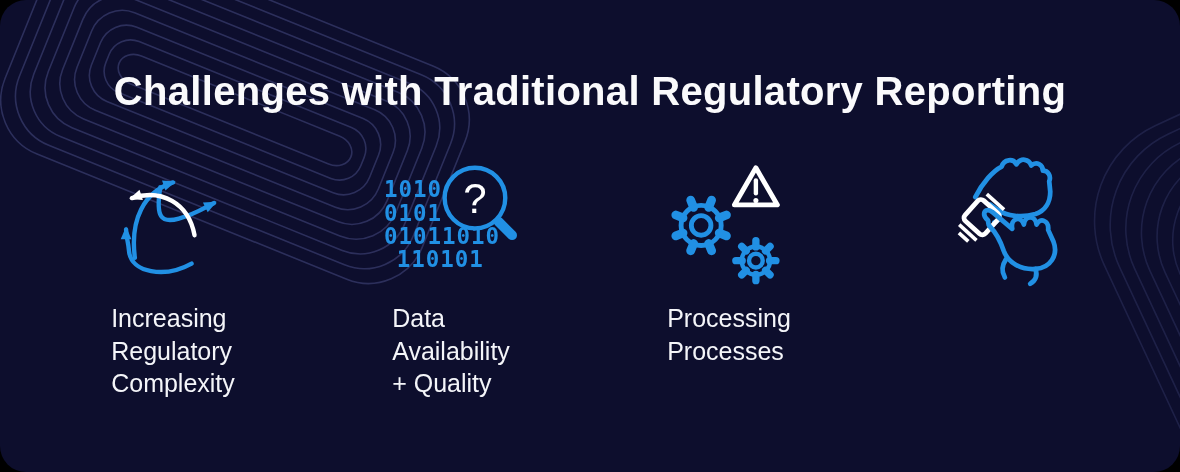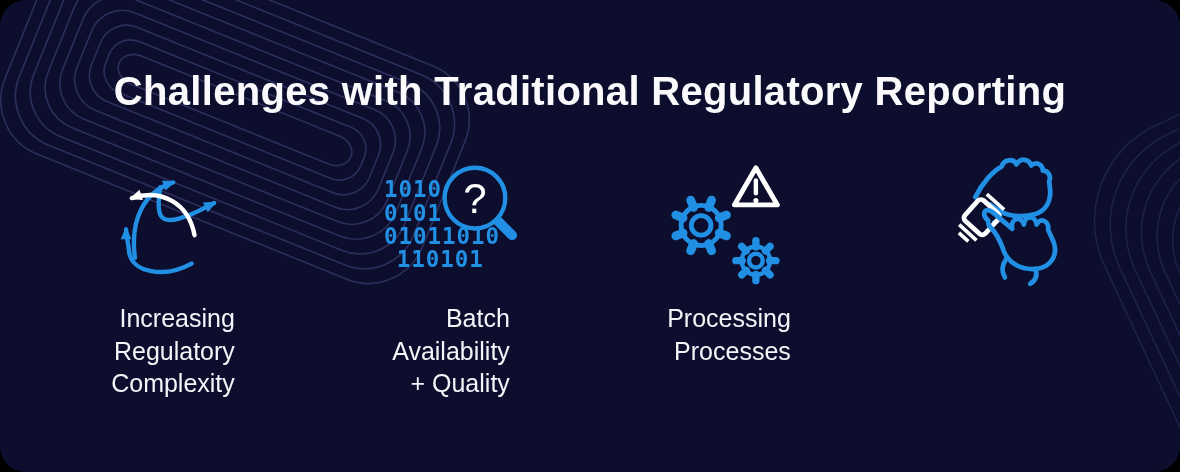--- a/index.html
+++ b/index.html
@@ -39,21 +39,21 @@
   .icon-box{
     height:134px;
     display:flex;align-items:center;justify-content:center;
     margin-bottom:12px;
   }
   .label{
     color:#f4f5f9;
     font-size:25px;
     font-weight:500;
     line-height:1.3;
-    text-align:right;
+    text-align:left;
     white-space:pre-line;
   }
   .bin{
     font-family:"DejaVu Sans Mono", monospace;
     font-weight:bold;
     letter-spacing:1px;
   }
 </style>
 </head>
 <body>
@@ -125,21 +125,21 @@
             <text x="4" y="89">01011010</text>
             <text x="17" y="113">110101</text>
           </g>
           <g>
             <line x1="121" y1="66" x2="135" y2="80" stroke="#2190e4" stroke-width="10" stroke-linecap="round"></line>
             <circle cx="97" cy="42" r="31" fill="#0d0e2d" stroke="#2190e4" stroke-width="4.5"></circle>
             <text x="97" y="57" text-anchor="middle" fill="#ffffff" font-size="43" font-weight="500">?</text>
           </g>
         </svg>
       </div>
-      <div class="label">Batch
+      <div class="label">Data
 Availability
 + Quality</div>
     </div>
 
     <div class="col">
       <div class="icon-box">
         <svg width="142" height="132" viewBox="0 0 145 135" fill="none">
 
           <g>
             <path d="M100,11 L122,49 L78,49 Z" stroke="#ffffff" stroke-width="5" stroke-linejoin="round"></path>

